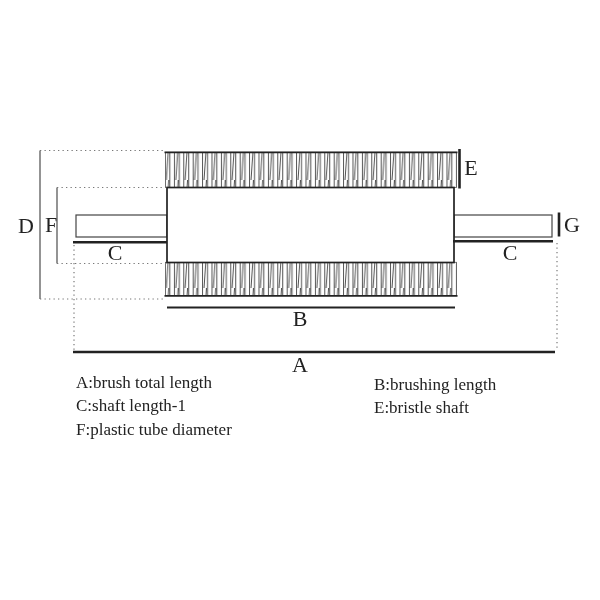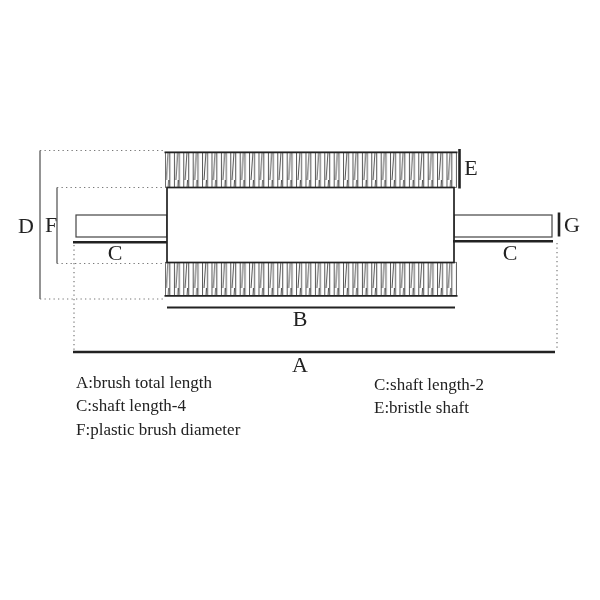--- a/index.html
+++ b/index.html
@@ -97,21 +97,21 @@
     <text class="dia-label" x="115" y="260">C</text>
     <text class="dia-label" x="510" y="260">C</text>
     <text class="dia-label" x="471" y="175">E</text>
     <text class="dia-label" x="572" y="232">G</text>
     <text class="dia-label" x="300" y="326">B</text>
     <text class="dia-label" x="300" y="372">A</text>
   </svg>
 
   <div class="legend-col legend-left">
     <div>A:brush total length</div>
-    <div>C:shaft length-4</div>
-    <div>F:plastic brush diameter</div>
+    <div>C:shaft length-1</div>
+    <div>F:plastic tube diameter</div>
   </div>
   <div class="legend-col legend-right">
-    <div>C:shaft length-2</div>
+    <div>B:brushing length</div>
     <div>E:bristle shaft</div>
   </div>
 
 </div>
 
 </body></html>

